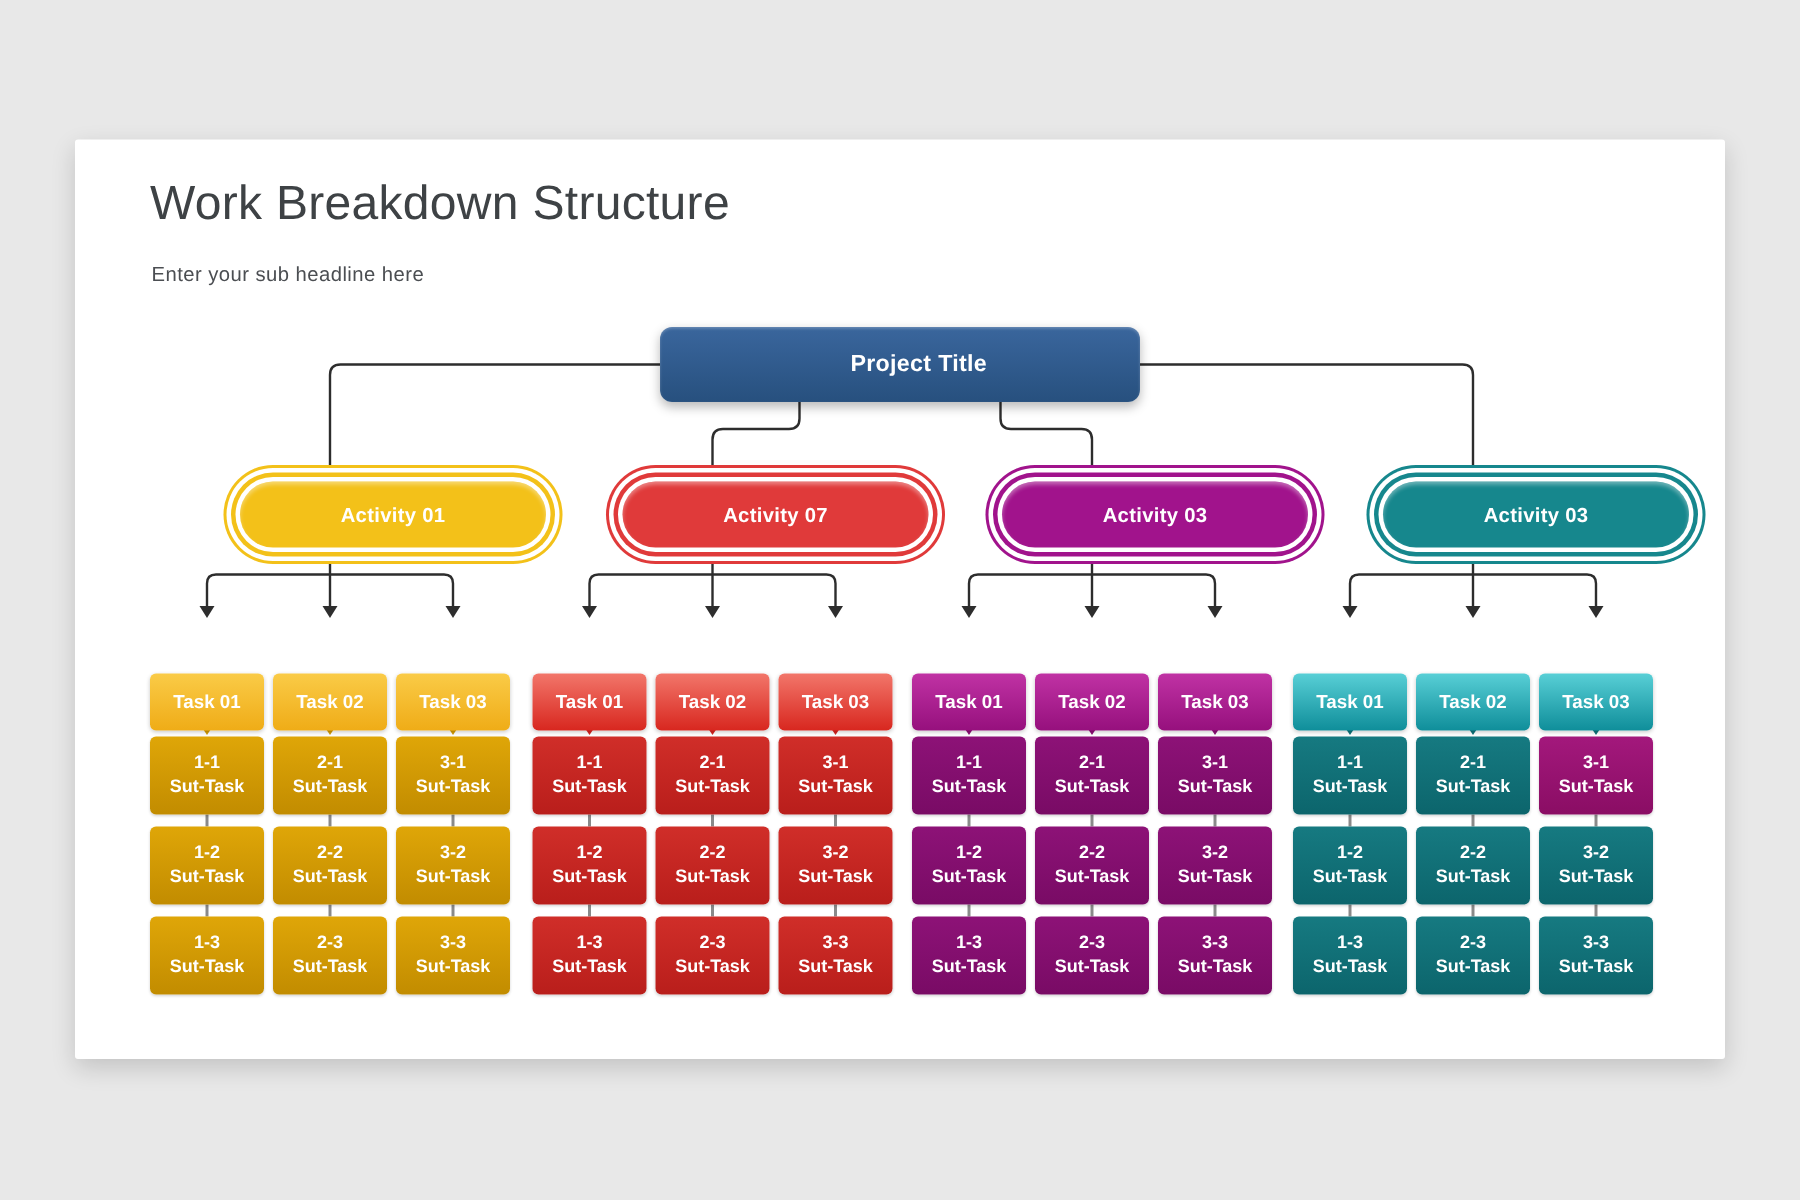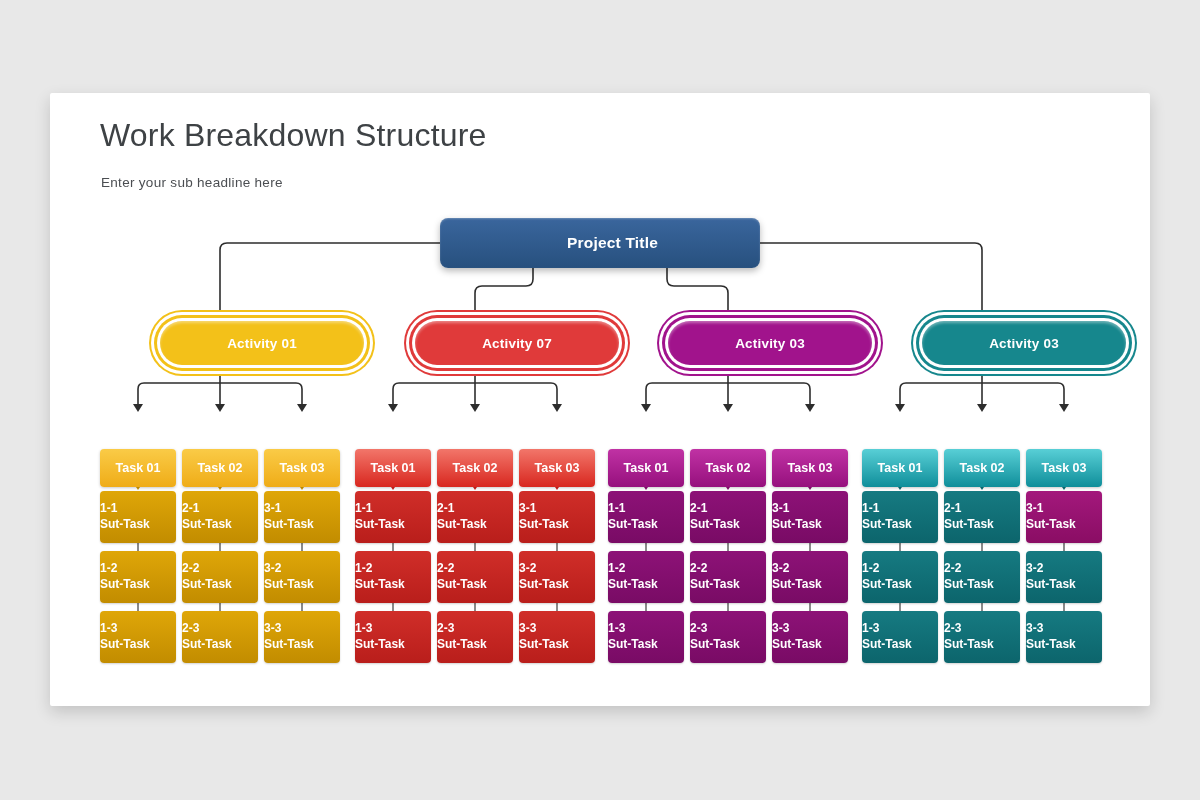--- a/index.html
+++ b/index.html
@@ -45,21 +45,21 @@
     background:linear-gradient(180deg,var(--task-top),var(--task-bottom));
     box-shadow:0 1px 3px rgba(0,0,0,.22);
     display:flex;align-items:center;justify-content:center;
   }
   .task span{color:#fff;font-size:12.5px;font-weight:bold;}
   .subgrid{position:absolute;left:0;top:179px;display:grid;grid-template-columns:repeat(3,76px);gap:8px 6px;}
   .sub{
     height:52px;border-radius:4px;
     background:linear-gradient(180deg,var(--subtask-top),var(--subtask-bottom));
     box-shadow:0 1px 2px rgba(0,0,0,.18);
-    display:flex;flex-direction:column;align-items:flex-start;justify-content:center;
+    display:flex;flex-direction:column;align-items:center;justify-content:center;
   }
   .sub span{color:#fff;font-size:12px;font-weight:bold;line-height:1.3;}
 </style>
 </head>
 <body>
 
 <div class="slide">
   <div class="title">Work Breakdown Structure</div>
   <div class="subtitle">Enter your sub headline here</div>
 

